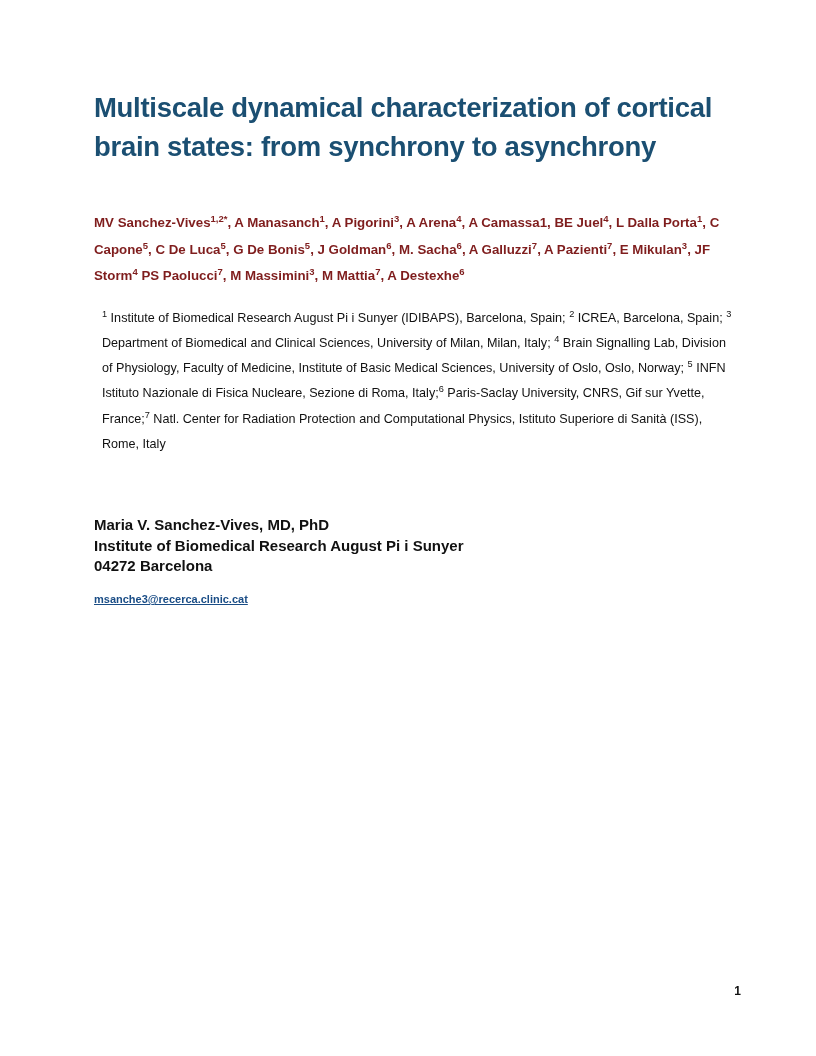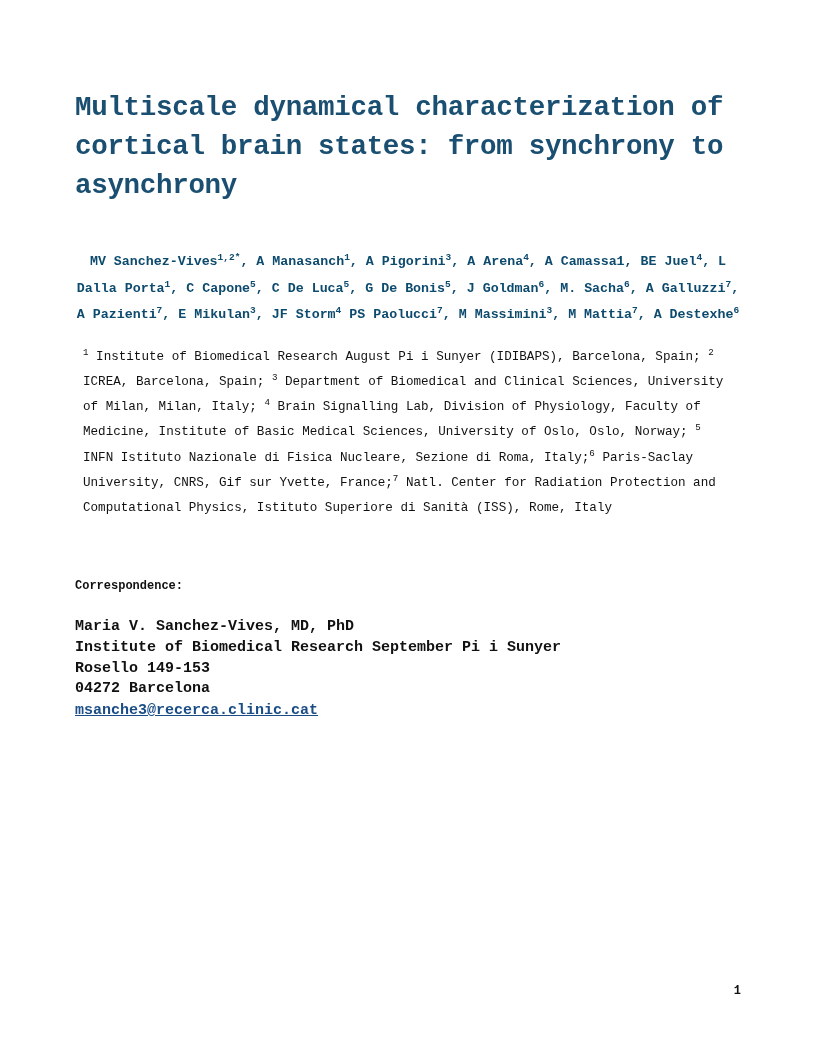--- a/index.html
+++ b/index.html
@@ -13,40 +13,38 @@
     font-family: "Liberation Sans", sans-serif;
     color: #1a1a1a;
     position: relative;
     overflow: hidden;
   }
   .page {
     position: relative;
     width: 816px;
     height: 1056px;
     box-sizing: border-box;
-    padding: 88px 75px 40px 75px;
-    font-family: Liberation Mono, monospace;
+    padding: 88px 75px 40px 94px;
   }
   .title {
     font-size: 27.5px;
     line-height: 1.42;
     font-weight: bold;
     color: #1b4f72;
     letter-spacing: -0.3px;
     margin: 0 0 44px 0;
     max-width: 670px;
   }
   .authors {
     font-size: 13.3px;
     font-weight: bold;
     line-height: 2.0;
-    color: #0c4a6e;
+    color: #7f1d1d;
     margin: 0 0 16px 0;
     max-width: 672px;
-    text-align: center;
   }
   .authors sup {
     font-size: 9.5px;
     font-weight: bold;
     vertical-align: super;
     line-height: 0;
   }
   .affiliations {
     font-size: 12.6px;
     line-height: 2.0;
@@ -69,27 +67,27 @@
     margin: 0 0 24px 0;
   }
   .corr-line {
     font-size: 15px;
     font-weight: bold;
     color: #111111;
     line-height: 1.38;
     margin: 0;
   }
   .corr-email {
-    font-size: 15px;
+    font-size: 11px;
     font-weight: bold;
     color: #1a4d86;
     text-decoration: underline;
     line-height: 1.38;
     display: inline-block;
-    margin-top: 1px;
+    margin-top: 15px;
     cursor: pointer;
   }
   .page-number {
     position: absolute;
     right: 75px;
     bottom: 58px;
     font-size: 12px;
     color: #111111;
     font-weight: bold;
   }
@@ -99,23 +97,21 @@
 
 <div class="page">
 
   <h1 class="title">Multiscale dynamical characterization of cortical brain states: from synchrony to asynchrony</h1>
 
   <p class="authors"><span>MV Sanchez-Vives</span><sup>1,2*</sup><span>, A Manasanch</span><sup>1</sup><span>, A Pigorini</span><sup>3</sup><span>, A Arena</span><sup>4</sup><span>, A Camassa1, BE Juel</span><sup>4</sup><span>, L Dalla Porta</span><sup>1</sup><span>, C Capone</span><sup>5</sup><span>, C De Luca</span><sup>5</sup><span>, G De Bonis</span><sup>5</sup><span>, J Goldman</span><sup>6</sup><span>, M. Sacha</span><sup>6</sup><span>, A Galluzzi</span><sup>7</sup><span>, A Pazienti</span><sup>7</sup><span>, E Mikulan</span><sup>3</sup><span>, JF Storm</span><sup>4</sup><span> PS Paolucci</span><sup>7</sup><span>, M Massimini</span><sup>3</sup><span>, M Mattia</span><sup>7</sup><span>, A Destexhe</span><sup>6</sup></p>
 
   <p class="affiliations"><sup>1</sup><span> Institute of Biomedical Research August Pi i Sunyer (IDIBAPS), Barcelona, Spain; </span><sup>2</sup><span> ICREA, Barcelona, Spain; </span><sup>3</sup><span> Department of Biomedical and Clinical Sciences, University of Milan, Milan, Italy; </span><sup>4</sup><span> Brain Signalling Lab, Division of Physiology, Faculty of Medicine, Institute of Basic Medical Sciences, University of Oslo, Oslo, Norway; </span><sup>5</sup><span> INFN Istituto Nazionale di Fisica Nucleare, Sezione di Roma, Italy;</span><sup>6</sup><span> Paris-Saclay University, CNRS, Gif sur Yvette, France;</span><sup>7</sup><span> Natl. Center for Radiation Protection and Computational Physics, Istituto Superiore di Sanità (ISS), Rome, Italy</span></p>
 
   <div class="correspondence-block">
-    <p class="corr-heading">Correspondence:</p>
     <p class="corr-line">Maria V. Sanchez-Vives, MD, PhD</p>
-    <p class="corr-line">Institute of Biomedical Research September Pi i Sunyer</p>
-    <p class="corr-line">Rosello 149-153</p>
+    <p class="corr-line">Institute of Biomedical Research August Pi i Sunyer</p>
     <p class="corr-line">04272 Barcelona</p>
     <a class="corr-email">msanche3@recerca.clinic.cat</a>
   </div>
 
   <div class="page-number">1</div>
 
 </div>
 
 </body></html>

